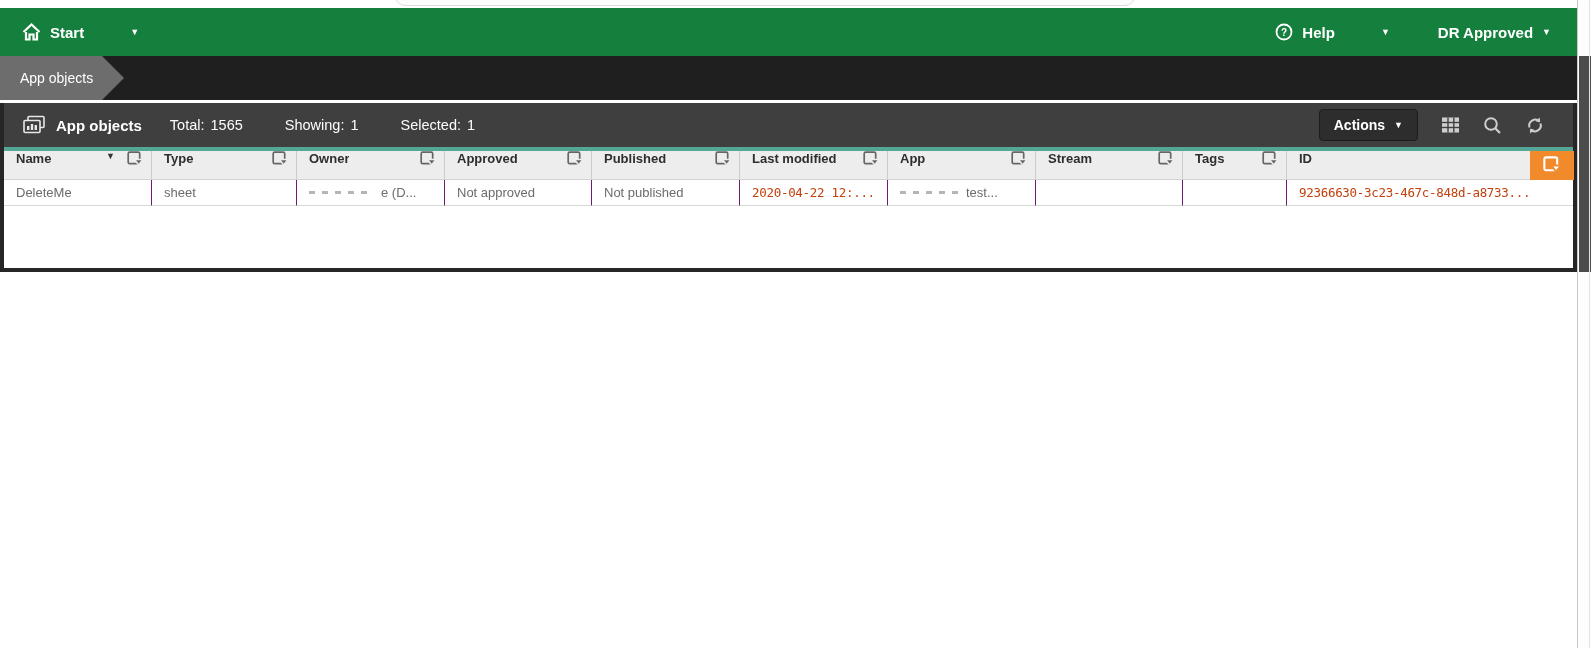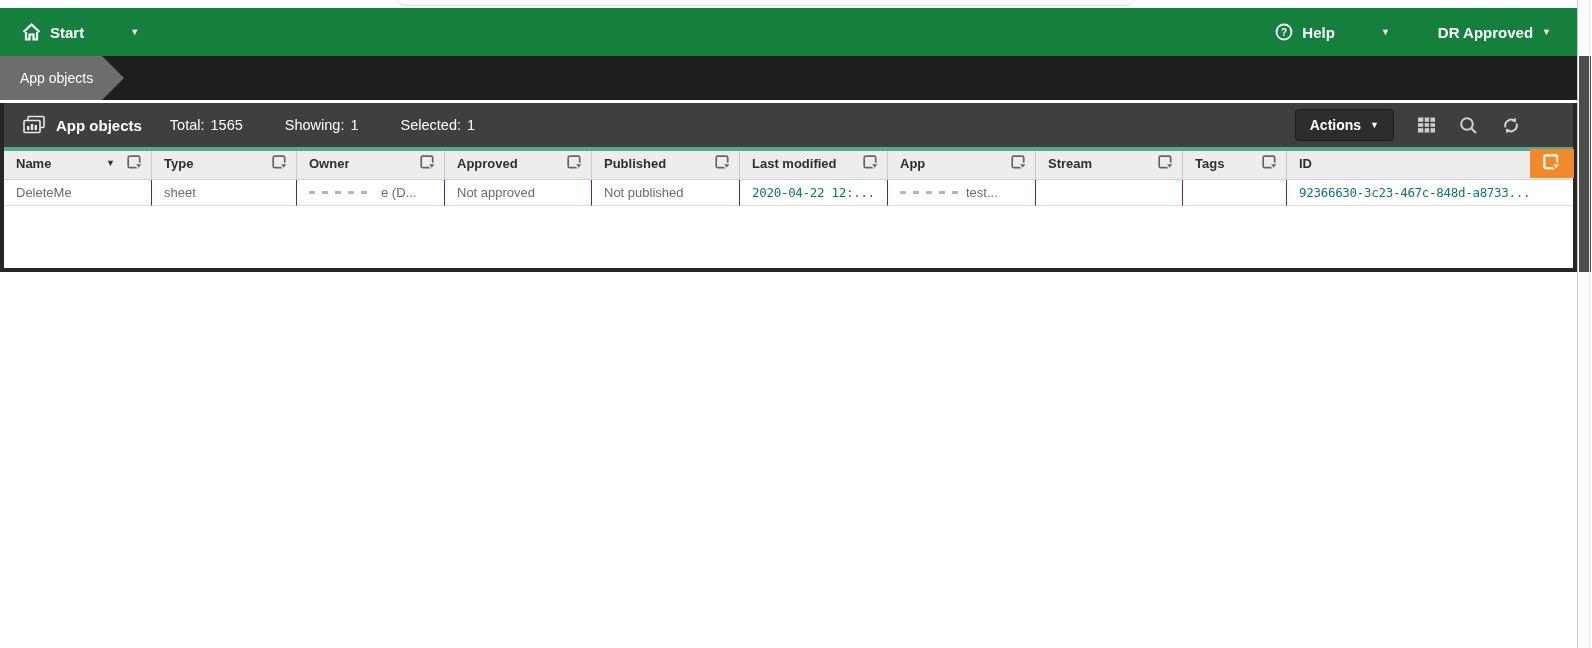--- a/index.html
+++ b/index.html
@@ -32,47 +32,47 @@
   .panel { position:absolute; left:0; top:103px; width:1577px; height:169px; background:#ffffff;
            border-left:4px solid #262626; border-right:4px solid #262626; border-bottom:4px solid #262626; }
 
   
   .ptoolbar { position:relative; width:100%; height:44px; background:#3f3f3f;
               display:flex; align-items:center; color:#fff; }
   .ptoolbar .ticon { margin-left:18px; margin-right:10px; display:flex; }
   .ptitle { font-size:15px; font-weight:bold; margin-right:28px; }
   .pstat { font-size:14.5px; color:#fdfdfd; margin-right:42px; white-space:nowrap; }
   .pstat .v { margin-left:6px; }
-  .ptools { margin-left:auto; display:flex; align-items:center; gap:23px; padding-right:52px; }
+  .ptools { margin-left:auto; display:flex; align-items:center; gap:23px; padding-right:28px; }
   .actions-btn { background:#2d2d2d; border:1px solid #1c1c1c; border-radius:4px; color:#fff;
                  font-weight:bold; font-size:14px; height:32px; padding:0 14px; display:flex;
                  align-items:center; gap:9px; cursor:pointer; font-family:"Liberation Sans",sans-serif; }
   .tool-ic { display:flex; cursor:pointer; }
 
   .green-line { width:100%; height:4px; background:#55a795; }
 
   
   .tbl { width:100%; font-size:13px; }
   .trow { display:flex; width:100%; }
-  .th { height:29px; background:#ededed; display:flex; align-items:center;
+  .th { height:29px; background:#ededed; display:flex; 
         padding:0 7px 4px 12px; border-right:1px solid #cccccc; border-bottom:1px solid #d2d2d2;
         font-weight:bold; color:#2e2e2e; cursor:pointer; position:relative; }
   .th .lbl { white-space:nowrap; overflow:hidden; }
   .th .grow { flex:1; }
   .sortcaret { font-size:9px; color:#333; margin-right:12px; }
   .td { height:26px; background:#fff; display:flex; align-items:center;
         padding:0 8px 0 12px; border-right:1px solid #701a75; border-bottom:1px solid #d9d9d9;
         color:#6b6b6b; white-space:nowrap; overflow:hidden; }
   .c0{width:148px}.c1{width:145px}.c2{width:148px}.c3{width:147px}.c4{width:148px}
   .c5{width:148px}.c6{width:148px}.c7{width:147px}.c8{width:104px}
   .c9{width:286px; border-right:none;}
   .th.c9 { padding-right:0; }
   .orange-filter { width:44px; height:29px; background:#f18a2b; margin-left:auto; margin-right:-1px;
                    display:flex; align-items:center; justify-content:center; cursor:pointer; }
-  .mono { font-family:"DejaVu Sans Mono", monospace; font-size:12.5px; color:#0f766e; letter-spacing:-0.3px; }
+  .mono { font-family:"DejaVu Sans Mono", monospace; font-size:12.5px; color:#c2410c; letter-spacing:-0.3px; }
   .frag { display:inline-block; height:3px; margin-right:8px; vertical-align:2px;
           background:repeating-linear-gradient(90deg,#b5b5b5 0 6px, transparent 6px 13px); }
   .fw70 { width:64px; } .fw55 { width:58px; }
 
   
   .vscroll { position:absolute; right:0; top:0; width:15px; height:648px; background:#fdfdfd;
              border-left:1px solid #c9c9c9; }
   .vthumb { position:absolute; left:1px; top:56px; width:12px; height:216px; background:#4c4c4c; }
   .win-edge { position:absolute; right:2px; top:0; width:1px; height:648px; background:#e3e3e3; }
 

